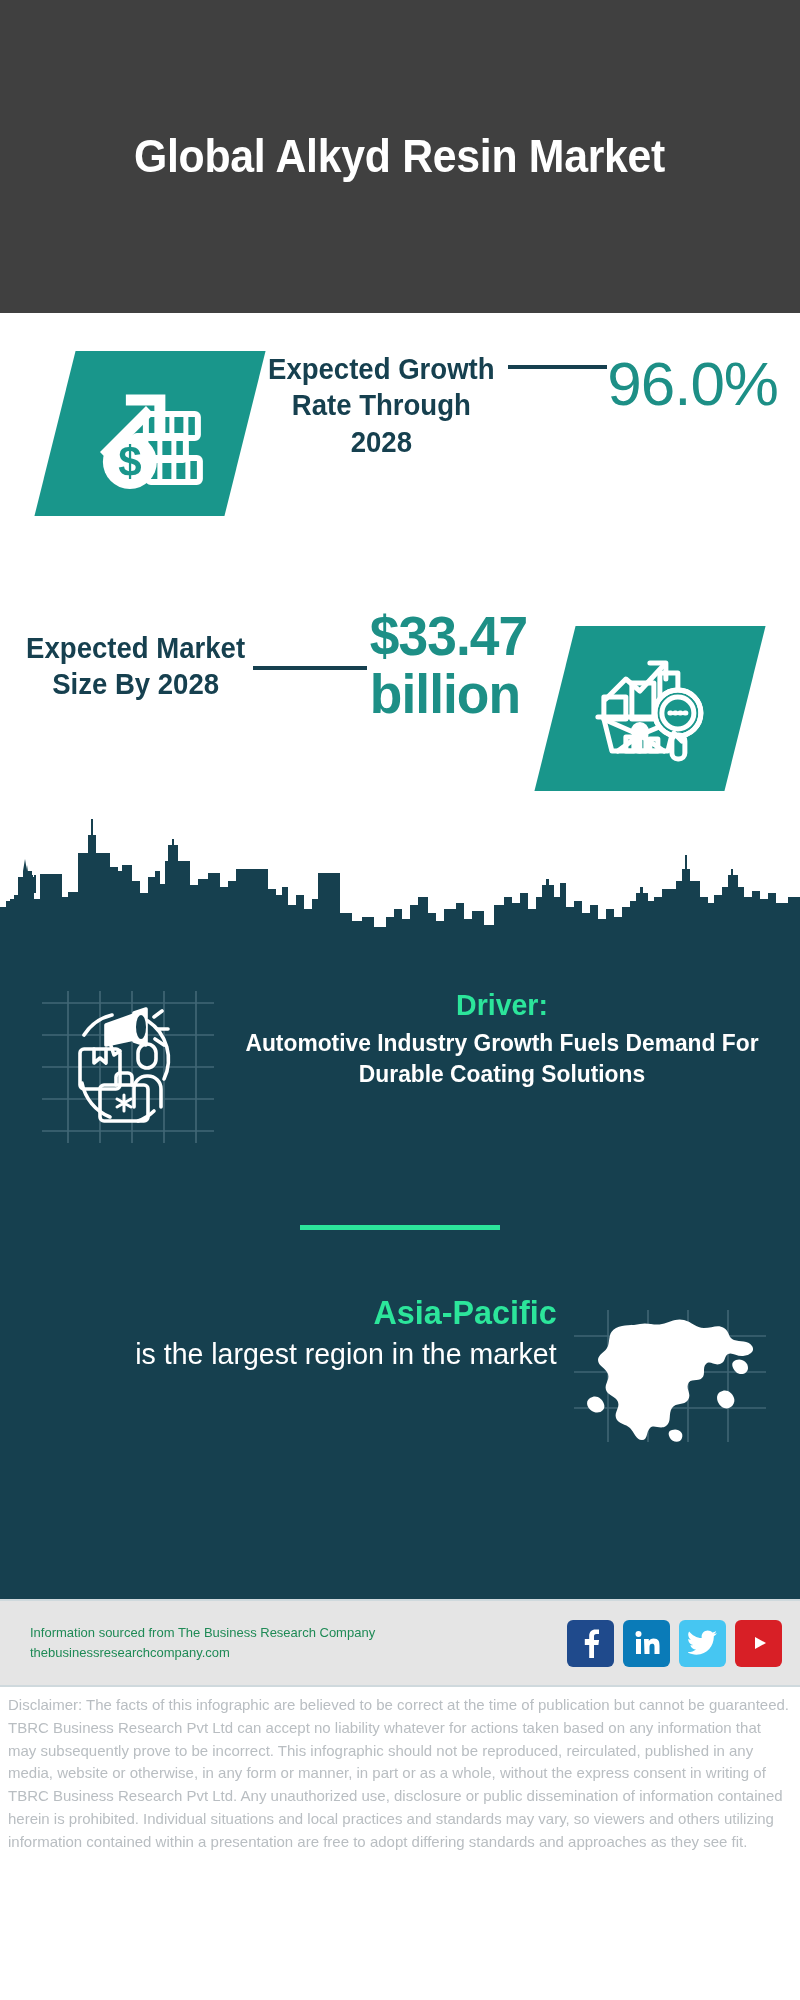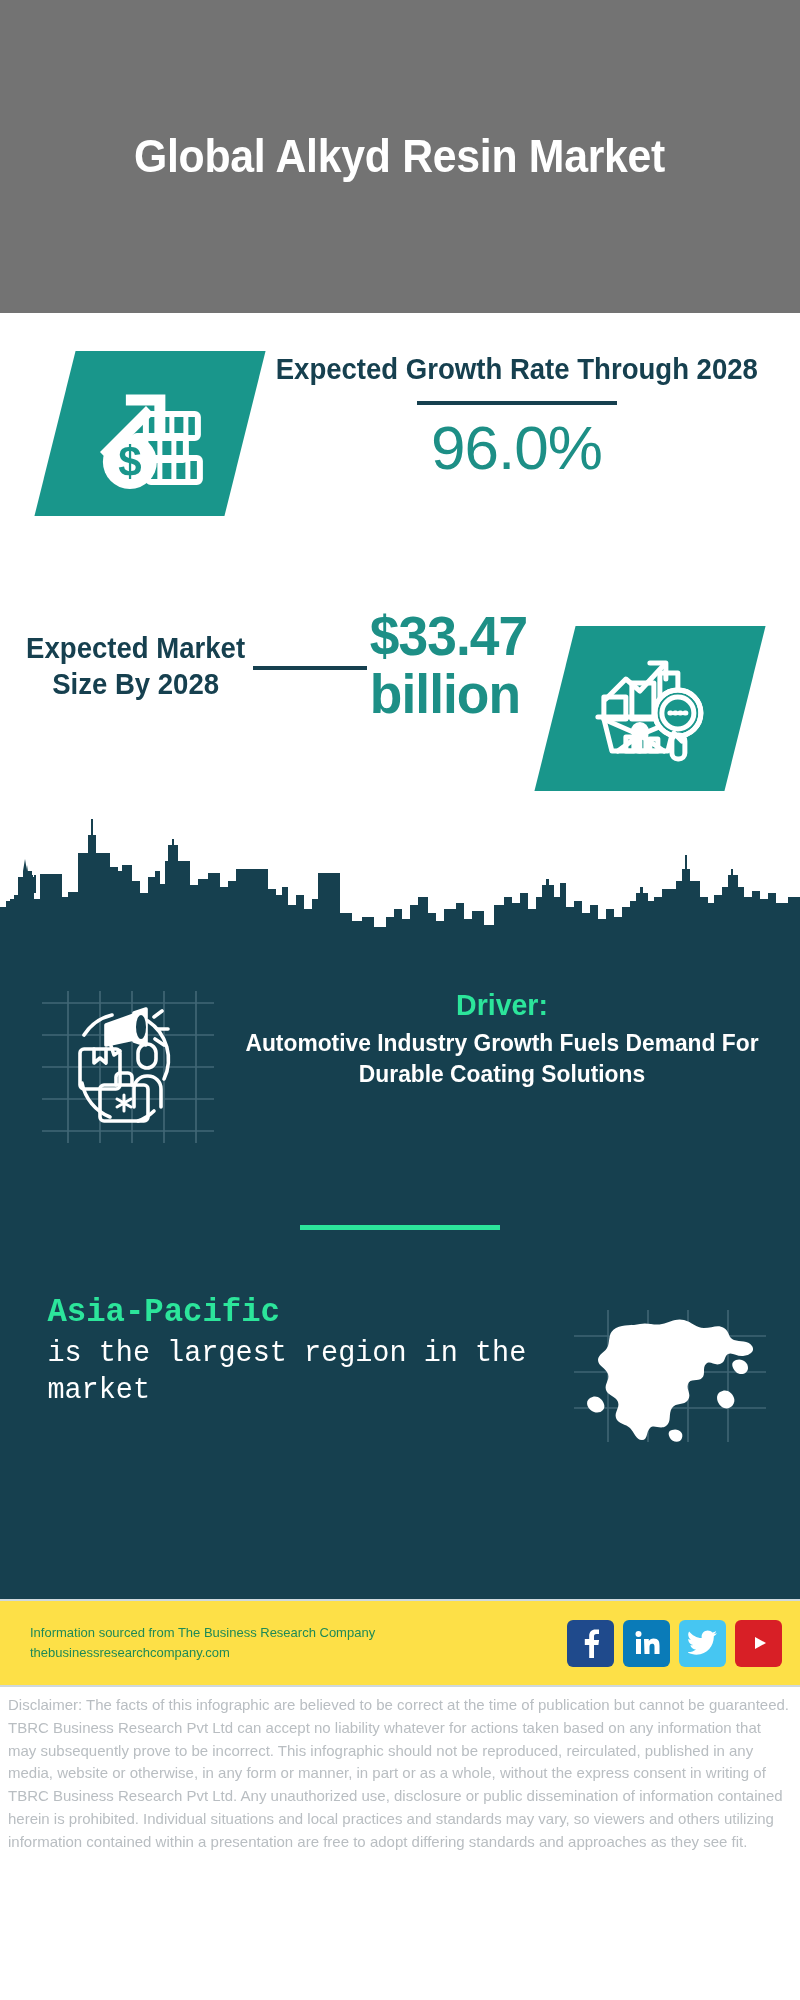--- a/index.html
+++ b/index.html
@@ -6,21 +6,21 @@
   html,body { width:800px; }
   body {
     width:800px; height:2000px;
     background:#ffffff;
     font-family:"Liberation Sans", sans-serif;
     overflow:hidden;
     position:relative;
   }
   
   .header {
-    background:#737373;
+    background:#404040;
     height:313px;
     display:flex;
     align-items:center;
     justify-content:center;
     padding:0 90px;
   }
   .header h1 {
     color:#ffffff;
     font-size:46px;
     font-weight:bold;
@@ -41,21 +41,21 @@
     width:190px; height:165px;
     background:#19968b;
     transform:skewX(-14deg);
     display:flex; align-items:center; justify-content:center;
     flex:0 0 auto;
   }
   .para-badge > svg { transform:skewX(14deg); }
   .stat1 .badge-wrap { margin-left:55px; }
   .stat1 .text-col {
     flex:1;
-    display:flex; flex-direction:column; align-items:center;
+    display:flex; 
     padding-left:10px; padding-right:22px;
   }
   .stat-label {
     color:#16404f;
     font-size:29px;
     font-weight:bold;
     line-height:1.25;
     text-align:center;
     transform:scaleX(0.95);
   }
@@ -136,23 +136,22 @@
     width:200px; height:5px; background:#2ce59b;
     margin:78px auto 0 auto;
   }
   .region-row {
     display:flex;
     align-items:flex-start;
     margin-top:62px;
   }
   .region-text {
     flex:1;
-    text-align:left;
+    text-align:right;
     padding-left:34px;
-    font-family:Liberation Mono, monospace;
   }
   .region-name {
     color:#2ce59b;
     font-size:34px;
     font-weight:bold;
     line-height:1.2;
     transform:scaleX(0.95);
   }
   .region-sub {
     color:#ffffff;
@@ -164,21 +163,21 @@
   }
   .map-box {
     width:200px; height:140px;
     flex:0 0 auto;
     margin-right:30px;
     margin-top:14px;
     position:relative;
   }
   
   .footer-src {
-    background:#fde047;
+    background:#e5e5e5;
     height:88px;
     display:flex;
     align-items:center;
     border-top:2px solid #cfd9dd;
     border-bottom:2px solid #cfd9dd;
     padding:0 18px 0 30px;
   }
   .src-text {
     flex:1;
     color:#1f8a56;

